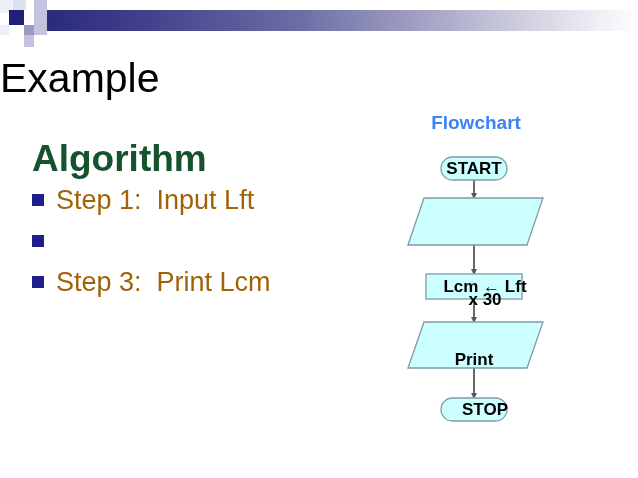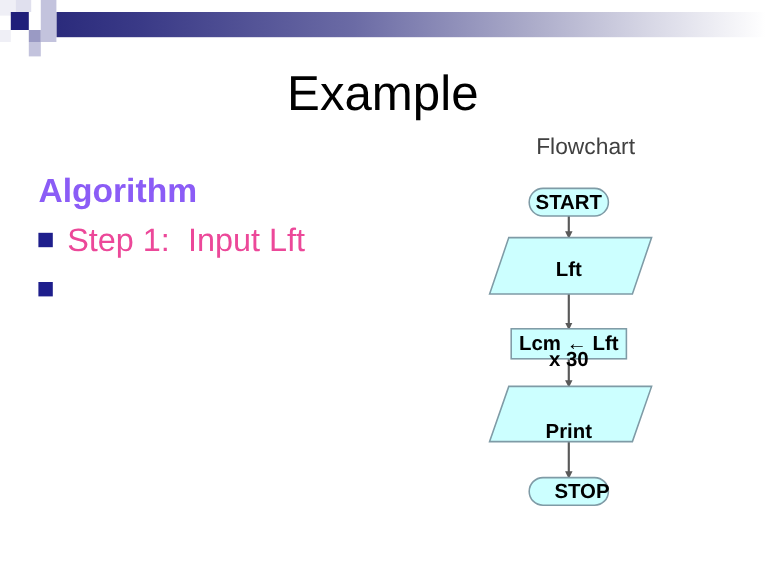--- a/index.html
+++ b/index.html
@@ -34,73 +34,73 @@
   .sq-mid    { background: #9a9ac4; }
   .sq-light  { background: #c3c3dd; }
   .sq-pale   { background: #e0e0ee; }
   .sq-faint  { background: #efeff6; }
 
   
   #page-title {
     position: absolute;
     left: 0; top: 55px;
     width: 638px;
-    text-align: center;
+    text-align: left;
     font-size: 41px;
     font-weight: 400;
     color: #000000;
     letter-spacing: 0px;
   }
 
   
   #algorithm-panel {
     position: absolute;
     left: 32px; top: 143px;
     width: 360px;
   }
   #algorithm-heading {
-    font-size: 28px;
+    font-size: 37px;
     font-weight: bold;
-    color: #8b5cf6;
+    color: #14532d;
     margin: 0 0 6px 0;
     line-height: 32px;
   }
   .step-row {
     display: flex;
     align-items: center;
     margin-bottom: 3px;
     height: 38px;
   }
   .bullet {
     width: 12px; height: 12px;
     background: #1e1e8c;
     margin-right: 12px;
     flex: 0 0 auto;
   }
   .step-text {
     font-size: 27px;
-    color: #ec4899;
+    color: #a16207;
     white-space: pre;
     line-height: 34px;
   }
 
   
   #flowchart-panel {
     position: absolute;
     left: 378px; top: 112px;
     width: 200px; height: 330px;
   }
   #flowchart-heading {
     position: absolute;
-    left: 12px; top: 0;
+    left: 0; top: 0;
     width: 196px;
     text-align: center;
     font-size: 19px;
-    font-weight: normal;
-    color: #404040;
+    font-weight: bold;
+    color: #3b82f6;
   }
   #flowchart-canvas {
     position: absolute;
     left: 0; top: 40px;
     width: 200px; height: 290px;
   }
   .fc-label {
     position: absolute;
     text-align: center;
     font-size: 17px;
@@ -135,20 +135,24 @@
 <div id="algorithm-panel">
   <div id="algorithm-heading">Algorithm</div>
 
   <div class="step-row">
     <span class="bullet"></span>
     <span class="step-text">Step 1:  Input Lft</span>
   </div>
   <div class="step-row">
     <span class="bullet"></span>
   </div>
+  <div class="step-row">
+    <span class="bullet"></span>
+    <span class="step-text">Step 3:  Print Lcm</span>
+  </div>
 </div>
 
 <div id="flowchart-panel">
   <div id="flowchart-heading">Flowchart</div>
 
   <div id="flowchart-canvas">
     <svg width="200" height="290" viewBox="0 0 200 290" xmlns="http://www.w3.org/2000/svg">
       <defs>
         <marker id="arrowhead" markerWidth="7" markerHeight="7" refX="3.2" refY="3.1" orient="auto" markerUnits="userSpaceOnUse">
           <path d="M0,0 L6.4,3.1 L0,6.2 Z" fill="#595959"></path>
@@ -167,21 +171,20 @@
       <rect x="48" y="122" width="96" height="25" fill="#ccffff" stroke="#7f9ba6" stroke-width="1.3"></rect>
 
       <polygon points="30,216 46,170 165,170 149,216" fill="#ccffff" stroke="#7f9ba6" stroke-width="1.3"></polygon>
 
       <rect x="63" y="246" width="66" height="23" rx="11.5" ry="11.5" fill="#ccffff" stroke="#7f9ba6" stroke-width="1.3"></rect>
     </svg>
 
     
     <div class="fc-label" style="left:63px; top:10px; width:66px;">START</div>
 
-    <div class="fc-label" style="left:48px; top:66px; width:96px;">Lft</div>
 
-    <div class="fc-label" style="left:48px; top:128px; width:96px;">Lcm ← Lft x 30</div>
+    <div class="fc-label" style="left:48px; top:128px; width:96px;padding-left:11px;">Lcm ← Lft x 30</div>
 
     <div class="fc-label" style="left:48px; top:177px; width:96px;margin-top:24px;">Print</div>
 
     <div class="fc-label" style="left:63px; top:251px; width:88px;">STOP</div>
   </div>
 </div>
 
 </body></html>

